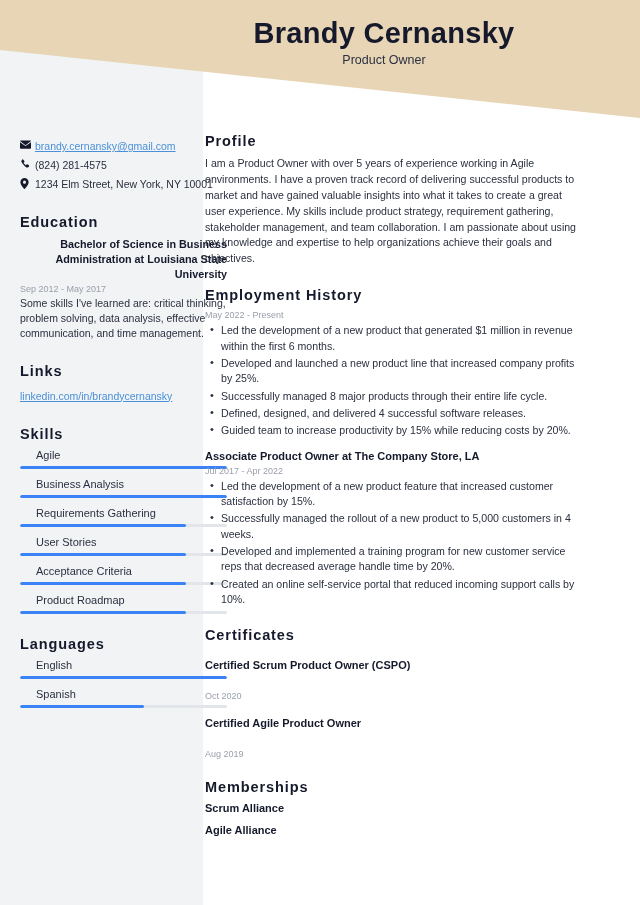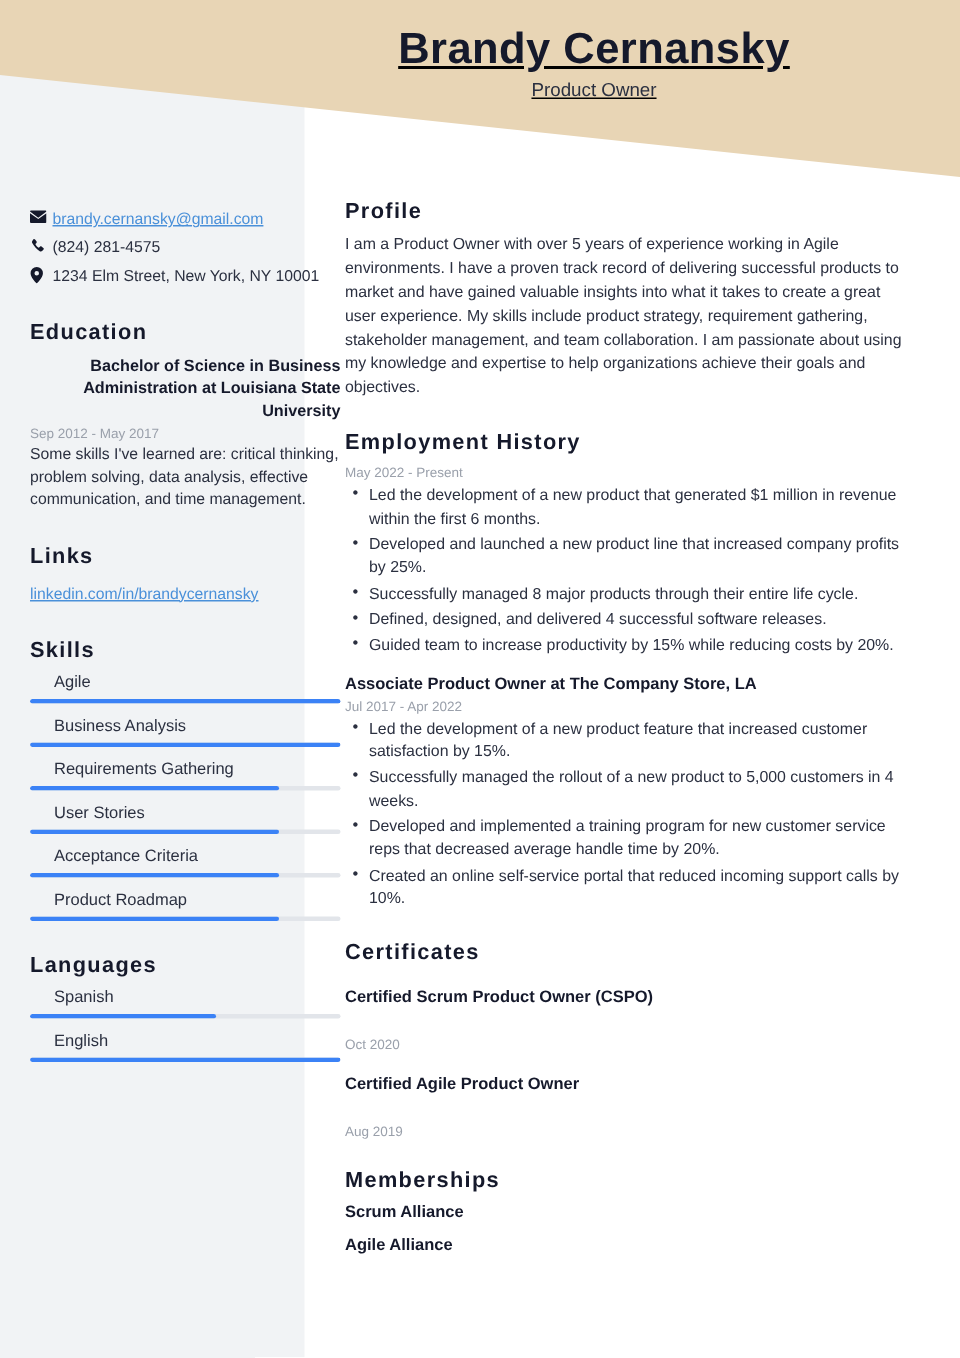--- a/index.html
+++ b/index.html
@@ -31,25 +31,24 @@
     position: absolute;
     left: 0; top: 0;
     width: 640px;
     height: 125px;
     background: #e8d5b5;
     clip-path: polygon(0 0, 640px 0, 640px 118px, 0 50px);
     z-index: 3;
   }
   .header-inner {
     position: absolute;
-    right: 34px;
+    right: 46px;
     top: 17px;
     text-align: center;
     width: 420px;
-    text-decoration: underline;
   }
   .name {
     font-size: 29px;
     font-weight: bold;
     color: #15192b;
     letter-spacing: 0.3px;
     line-height: 1.15;
     white-space: nowrap;
   }
   .job-title {
@@ -62,21 +61,21 @@
   
   .sidebar {
     position: absolute;
     left: 0; top: 125px;
     width: 245px;
     padding: 8px 18px 0 20px;
     z-index: 2;
   }
   .main {
     position: absolute;
-    left: 212px; top: 125px;
+    left: 187px; top: 125px;
     width: 419px;
     padding: 8px 22px 0 18px;
     z-index: 2;
   }
 
   
   .contact { margin-top: 6px; }
   .contact-row {
     display: flex;
     align-items: flex-start;
@@ -325,29 +324,29 @@
               <div class="bar-fill" style="width: 80%;"></div>
             </div>
           </div>
         </div>
     </div>
 
     <div>
       <div class="side-heading">Languages</div>
       <div id="languages-list">
           <div class="bar-item">
+            <div class="bar-label">English</div>
+            <div class="bar-track">
+              <div class="bar-fill" style="width: 100%;"></div>
+            </div>
+          </div>
+          <div class="bar-item">
             <div class="bar-label">Spanish</div>
             <div class="bar-track">
               <div class="bar-fill" style="width: 60%;"></div>
-            </div>
-          </div>
-          <div class="bar-item">
-            <div class="bar-label">English</div>
-            <div class="bar-track">
-              <div class="bar-fill" style="width: 100%;"></div>
             </div>
           </div>
         </div>
     </div>
 
   </div>
 
   <div class="main">
 
     <div class="main-section">

